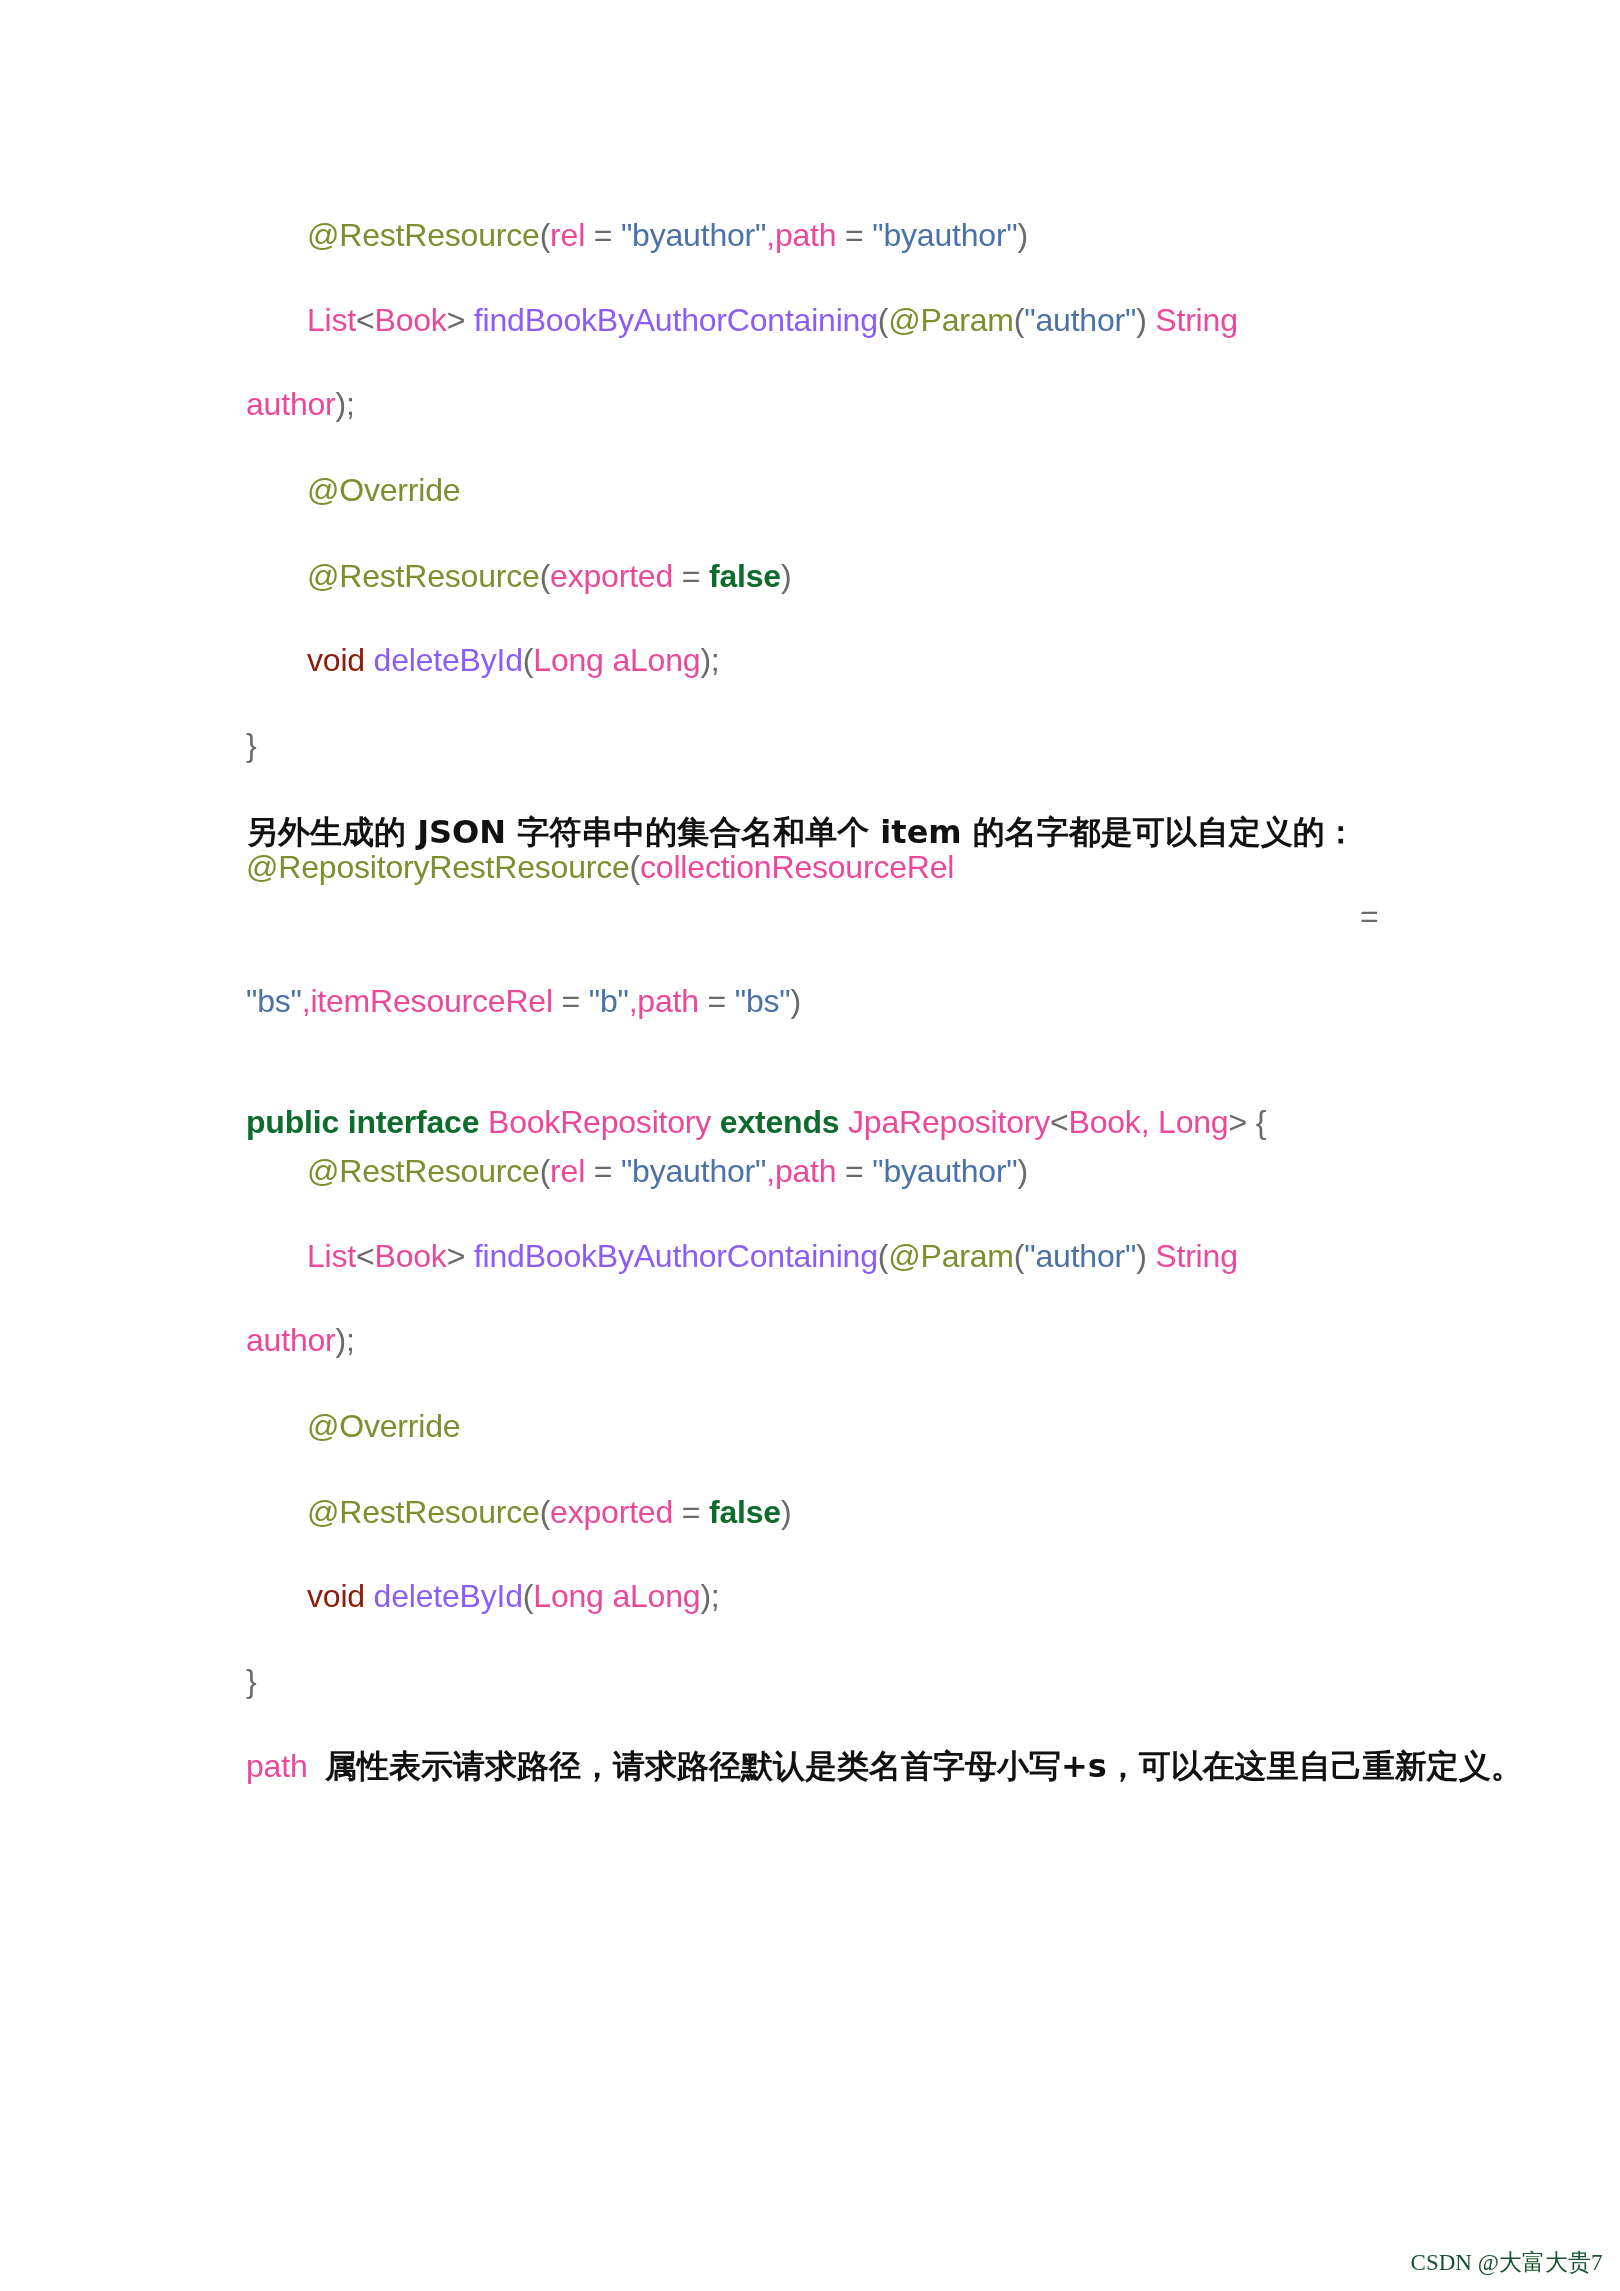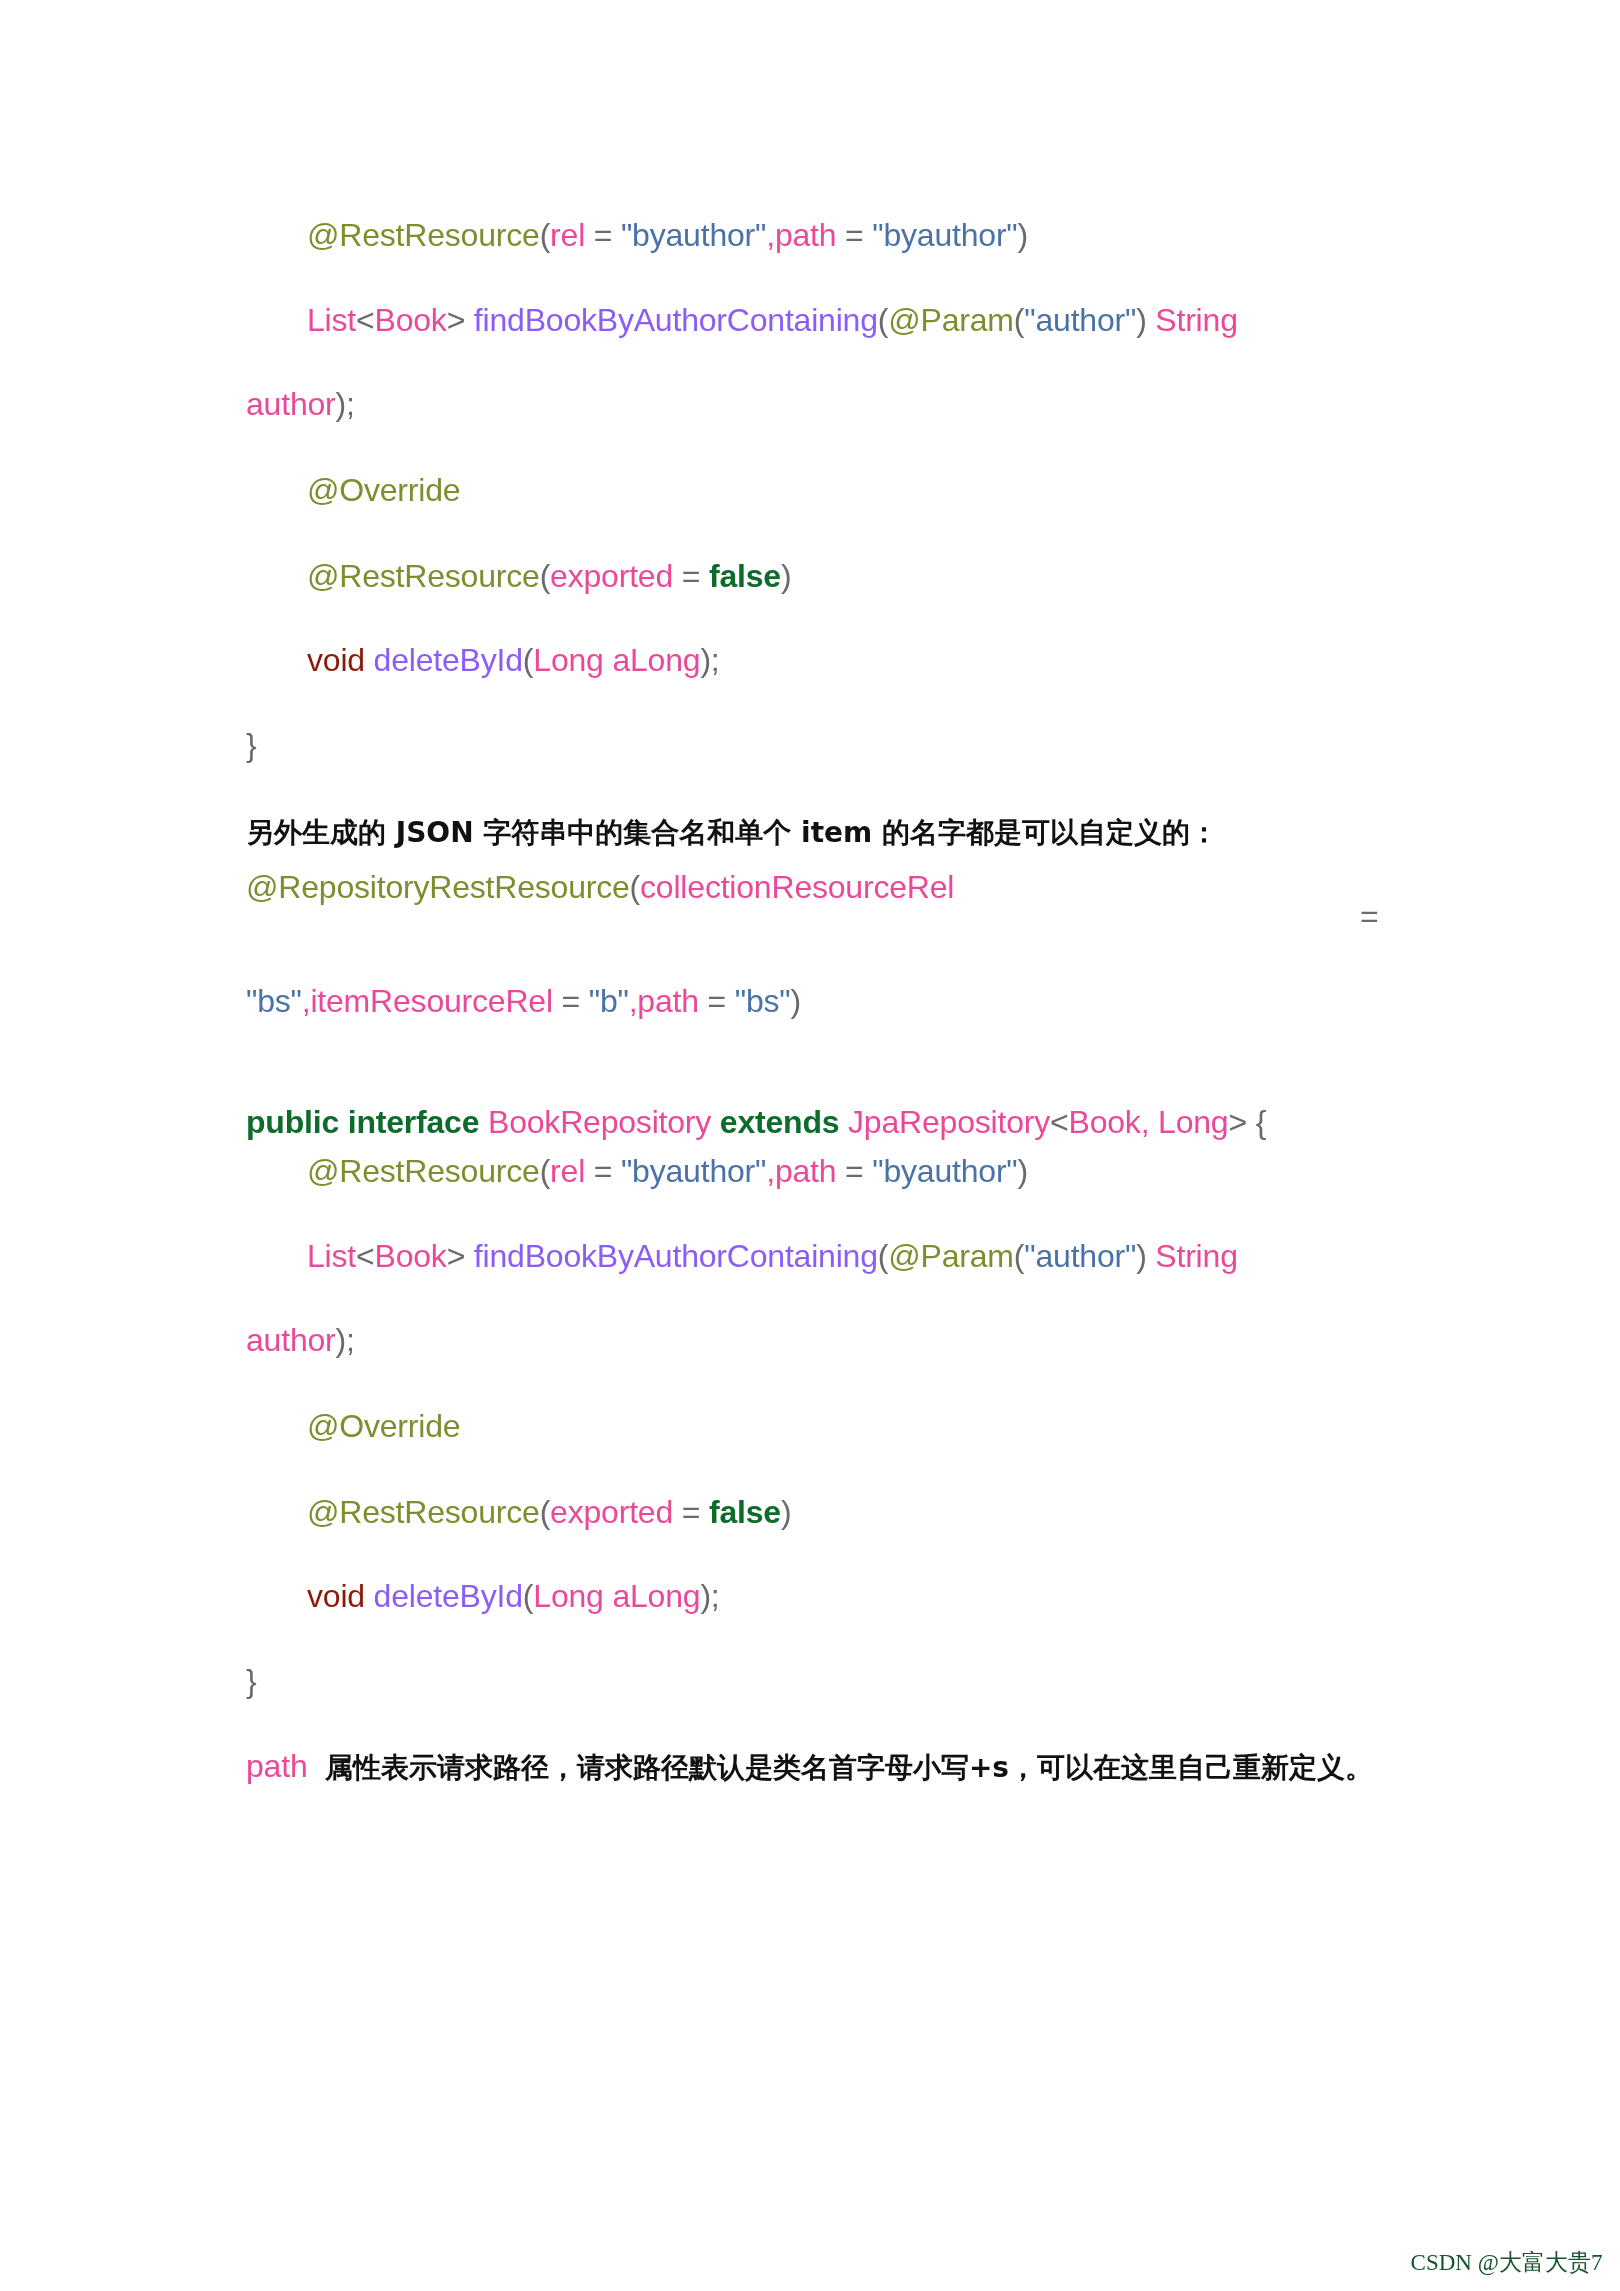--- a/index.html
+++ b/index.html
@@ -1,21 +1,21 @@
 <!DOCTYPE html>
 <html><head>
 <meta charset="utf-8">
 <style>
   html, body { margin: 0; padding: 0; background: #ffffff; }
   body { width: 1620px; height: 2292px; position: relative; overflow: hidden;
          font-family: "Liberation Sans", "DejaVu Sans", sans-serif; color: #111; }
   .line { position: absolute; white-space: nowrap; font-size: 32px; line-height: 39px; letter-spacing: -0.2px; }
   .l0 { left: 246px; }
   .l1 { left: 307px; }
-  .cn { font-family: "DejaVu Sans", sans-serif; font-size: 28px; font-weight: bold; letter-spacing: 0; }
+  .cn { font-family: "DejaVu Sans", sans-serif; font-size: 32px; font-weight: bold; letter-spacing: 0; }
   .t-ann { color: #7b8f2f; }
   .t-str { color: #4a72a6; }
   .t-fn  { color: #8b5cf6; }
   .t-kw  { color: #0d6b2c; font-weight: bold; }
   .t-void{ color: #8a1c0c; }
   .t-pun { color: #6a6a6a; }
   .t-txt { color: #ec4899; }
   .eq-right { position: absolute; left: 1360px; color: #6a6a6a; }
   .watermark { position: absolute; right: 17.6px; bottom: 13.7px; font-size: 23px; color: #14532d;
                font-family: Liberation Serif, serif; }
@@ -46,21 +46,21 @@
 <div class="line l1" style="top:641px">
   <span class="t-void">void</span>&nbsp;<span class="t-fn">deleteById</span><span class="t-pun">(</span><span class="t-txt">Long aLong</span><span class="t-pun">);</span>
 </div>
 
 <div class="line l0" style="top:726px">
   <span class="t-pun">}</span>
 </div>
 
 <div class="line l0 cn" style="top:813px">另外生成的 JSON 字符串中的集合名和单个 item 的名字都是可以自定义的：</div>
 
-<div class="line l0" style="top:868px">
+<div class="line l0" style="top:848px">
   <span class="t-ann">@RepositoryRestResource</span><span class="t-pun">(</span><span class="t-txt">collectionResourceRel</span>
 </div>
 <div class="line eq-right" style="top:897px">=</div>
 
 <div class="line l0" style="top:982px">
   <span class="t-str">"bs"</span><span class="t-txt">,</span><span class="t-txt">itemResourceRel</span><span class="t-pun"> = </span><span class="t-str">"b"</span><span class="t-txt">,</span><span class="t-txt">path</span><span class="t-pun"> = </span><span class="t-str">"bs"</span><span class="t-pun">)</span>
 </div>
 
 <div class="line l0" style="top:1103px">
   <span class="t-kw">public interface</span>&nbsp;<span class="t-txt">BookRepository</span>&nbsp;<span class="t-kw">extends</span>&nbsp;<span class="t-txt">JpaRepository</span><span class="t-pun">&lt;</span><span class="t-txt">Book, Long</span><span class="t-pun">&gt;</span>&nbsp;<span class="t-pun">{</span>

